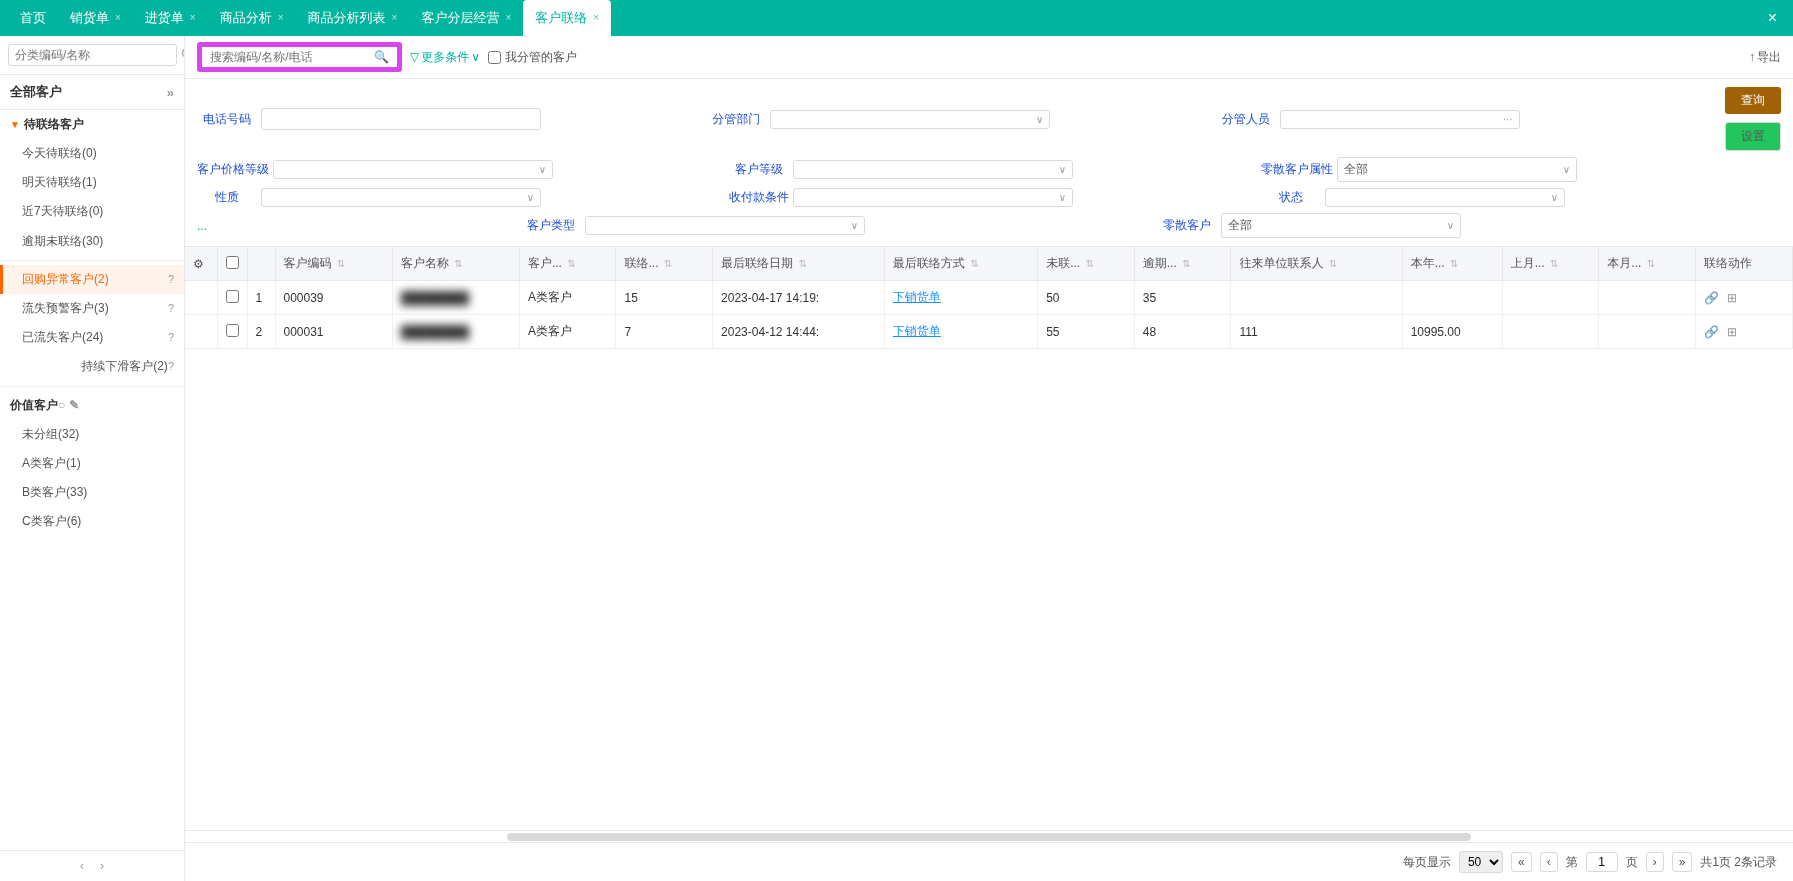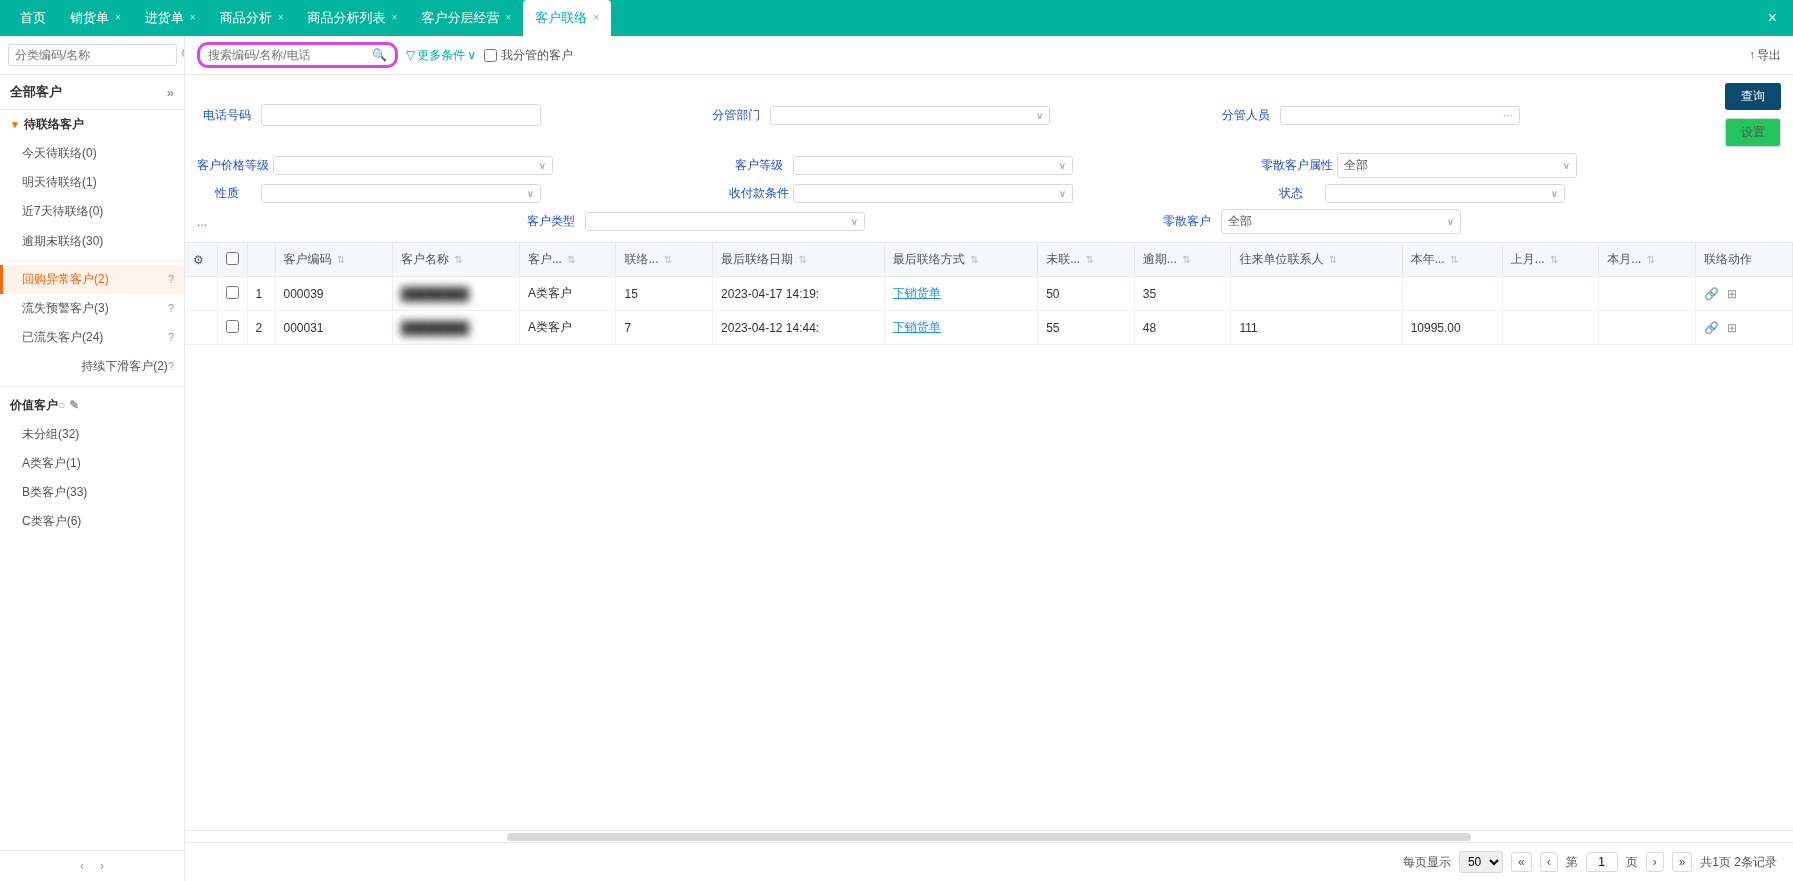--- a/index.html
+++ b/index.html
@@ -80,22 +80,22 @@
     .content-area {
       flex: 1; display: flex; flex-direction: column; overflow: hidden;
     }
 
     
     .filter-bar {
       background: #fff; border-bottom: 1px solid #e8e8e8;
       padding: 6px 12px; display: flex; align-items: center; gap: 8px;
     }
     .filter-bar .search-box {
-      display: flex; align-items: center; border: 3px solid #d946ef;
-      border-radius: 11px; padding: 3px 8px; gap: 4px; min-width: 200px;
+      display: flex; align-items: center; border: 5px solid #d946ef;
+      border-radius: 3px; padding: 3px 8px; gap: 4px; min-width: 200px;
     }
     .filter-bar .search-box input {
       border: none; outline: none; font-size: 12px; color: #999; width: 160px;
     }
     .filter-bar .more-btn {
       color: #00b49e; cursor: pointer; display: flex; align-items: center; gap: 2px;
     }
     .filter-bar .checkbox-label {
       display: flex; align-items: center; gap: 4px; color: #555; cursor: pointer;
     }
@@ -122,21 +122,21 @@
       justify-content: space-between; min-width: 120px; max-width: 200px;
       background: #fff; cursor: pointer; color: #555;
     }
     .filter-select .arrow { color: #999; font-size: 10px; }
     .filter-input {
       flex: 1; border: 1px solid #d9d9d9; border-radius: 3px;
       padding: 3px 6px; font-size: 12px; min-width: 120px; max-width: 200px;
       outline: none;
     }
     .btn-query {
-      background: #0c4a6e; color: #fff; border: none; border-radius: 3px;
+      background: #a16207; color: #fff; border: none; border-radius: 3px;
       padding: 5px 16px; cursor: pointer; font-size: 12px;
     }
     .btn-settings {
       background: #22c55e; color: #555; border: 1px solid #d9d9d9; border-radius: 3px;
       padding: 5px 12px; cursor: pointer; font-size: 12px; display: block; margin-top: 4px;
     }
     .btn-group { display: flex; flex-direction: column; gap: 4px; }
     .filter-more { color: #00b49e; cursor: pointer; font-size: 12px; }
 
     

